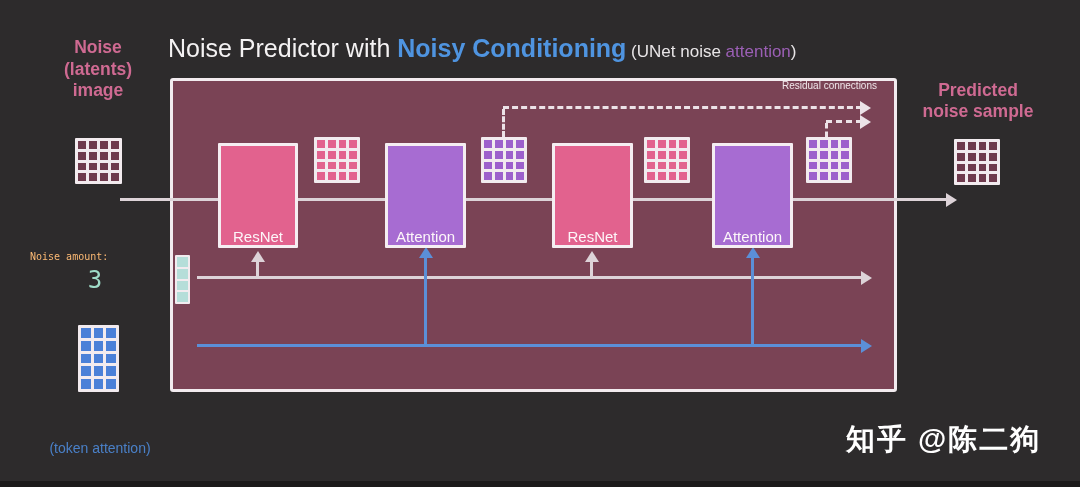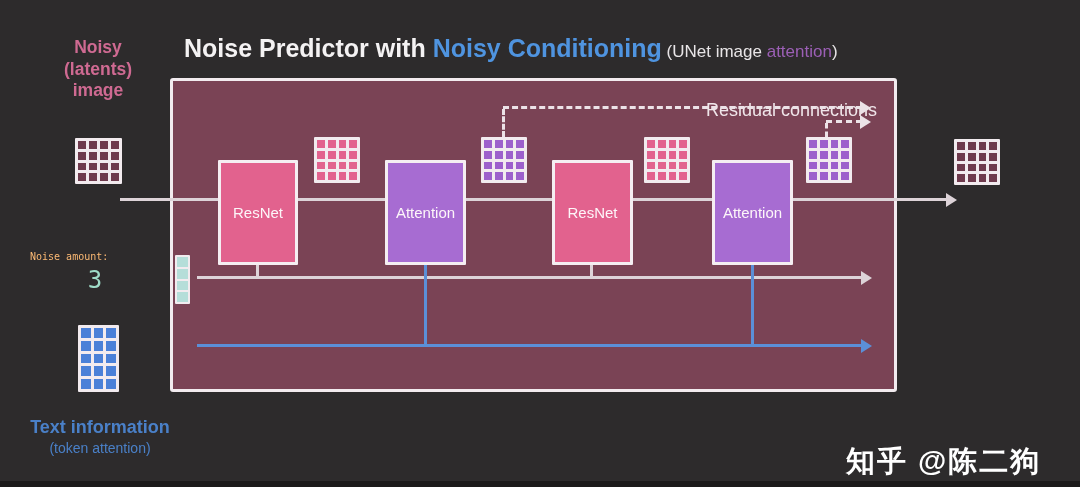--- a/index.html
+++ b/index.html
@@ -2,21 +2,21 @@
 <html><head>
 <meta charset="utf-8">
 <style>
   html,body{margin:0;padding:0;background:#2d2b2c;}
   #stage{position:relative;width:1080px;height:487px;background:#2d2b2c;overflow:hidden;
          font-family:"Liberation Sans",sans-serif;}
   .abs{position:absolute;}
 
   
   #title{left:168px;top:34px;white-space:nowrap;}
-  #title .t-main{font-size:25px;font-weight:700;color:#f4f2f3;margin-left:16px;}
+  #title .t-main{font-size:25px;font-weight:400;color:#f4f2f3;}
   #title .t-blue{font-size:25px;font-weight:600;color:#4f94e0;}
   #title .t-paren{font-size:17px;color:#e8e5e7;}
   #title .t-attn{font-size:17px;color:#9b5fb5;}
 
   
   #noisy-label{left:18px;top:37px;width:160px;text-align:center;color:#cf6a92;
                font-size:17.5px;font-weight:600;line-height:1.24;}
   #noise-amount-label{left:30px;top:251px;width:130px;text-align:left;color:#fdba74;
                font-family:"DejaVu Sans Mono",monospace;font-size:10px;}
   #noise-amount-value{left:30px;top:266px;width:130px;text-align:center;color:#9fdcc8;
@@ -24,31 +24,31 @@
   #text-info-label{left:20px;top:417px;width:160px;text-align:center;color:#4a80c8;
                font-size:18px;font-weight:600;}
   #text-info-sub{left:20px;top:440px;width:160px;text-align:center;color:#4a80c8;
                font-size:14px;}
 
   
   #predicted-label{left:900px;top:80px;width:156px;text-align:center;color:#cf6a92;
                font-size:17.5px;font-weight:600;line-height:1.22;}
 
   
-  #watermark{left:846px;top:442px;color:#ffffff;font-size:29px;font-weight:600;
+  #watermark{left:846px;top:420px;color:#ffffff;font-size:29px;font-weight:600;
              letter-spacing:2px;white-space:nowrap;}
 
   
   #main-box{left:170px;top:78px;width:727px;height:314px;background:#7a4355;
             border:3px solid #f2ebef;border-radius:3px;box-sizing:border-box;}
 
   
   .block{top:143px;height:105px;border:3px solid #f5eef2;box-sizing:border-box;
-         display:flex;align-items:center;justify-content:center;border-radius:1px;
-         color:#fdf6f9;font-size:15px;margin-top:17px;}
+         display:flex;align-items:flex-end;justify-content:center;border-radius:1px;
+         color:#fdf6f9;font-size:15px;}
   .block.pink{background:#e2628e;}
   .block.purple{background:#a76cd2;}
   #block-resnet-1{left:218px;width:80px;}
   #block-attention-1{left:385px;width:81px;}
   #block-resnet-2{left:552px;width:81px;}
   #block-attention-2{left:712px;width:81px;}
 
   
   .grid-icon{display:grid;gap:3px;padding:3px;background:#f2ebef;border-radius:1px;box-sizing:border-box;}
   .cells-maroon>.cell{background:#6e3a4d;}
@@ -96,34 +96,34 @@
   #main-arrow{left:946px;top:192.5px;}
   #cond-arrow{left:861px;top:270.5px;}
   #blue-arrow{left:861px;top:338.5px;}
   #dash1-arrow{left:860px;top:100.5px;}
   #dash2-arrow{left:860px;top:114.5px;}
   #up-arrow-1-head{left:250.5px;top:251px;}
   #up-arrow-2-head{left:584.5px;top:251px;}
   #blue-v-1-head{left:418.5px;top:247px;}
   #blue-v-2-head{left:745.5px;top:247px;}
 
-  #residual-label{left:640px;top:100px;width:237px;text-align:right;color:#f0e6ea;font-size:18px;}
+  #residual-label{left:640px;top:80px;width:237px;text-align:right;color:#f0e6ea;font-size:10px;}
   #bottom-strip{left:0;top:481px;width:1080px;height:6px;background:#1b1a1a;}
 </style>
 </head>
 <body>
 
 <div id="stage">
 
   <div class="abs" id="title">
-    <span class="t-main">Noise Predictor with </span><span class="t-blue">Noisy Conditioning</span><span class="t-paren"> (UNet image </span><span class="t-attn">attention</span><span class="t-paren">)</span>
+    <span class="t-main">Noise Predictor with </span><span class="t-blue">Noisy Conditioning</span><span class="t-paren"> (UNet noise </span><span class="t-attn">attention</span><span class="t-paren">)</span>
   </div>
 
   <div class="abs" id="noisy-label">
-    <div>Noisy</div>
+    <div>Noise</div>
     <div>(latents)</div>
     <div>image</div>
   </div>
   <div class="abs grid-icon cells-maroon" id="latents-grid" style="grid-template-columns: repeat(4, 1fr); grid-template-rows: repeat(4, 1fr);">
       <div class="cell"></div>
       <div class="cell"></div>
       <div class="cell"></div>
       <div class="cell"></div>
       <div class="cell"></div>
       <div class="cell"></div>
@@ -152,21 +152,20 @@
       <div class="cell"></div>
       <div class="cell"></div>
       <div class="cell"></div>
       <div class="cell"></div>
       <div class="cell"></div>
       <div class="cell"></div>
       <div class="cell"></div>
       <div class="cell"></div>
       <div class="cell"></div>
     </div>
-  <div class="abs" id="text-info-label">Text information</div>
   <div class="abs" id="text-info-sub">(token attention)</div>
 
   <div class="abs" id="main-box"></div>
 
   <div class="abs hline light" id="main-line"></div>
   <div class="abs ah-r c-light" id="main-arrow"></div>
 
   <div class="abs" id="residual-label">Residual connections</div>
   <div class="abs dash-h" id="dash1-h"></div>
   <div class="abs dash-v" id="dash1-v"></div>
@@ -274,20 +273,24 @@
       <div class="cell"></div>
       <div class="cell"></div>
       <div class="cell"></div>
       <div class="cell"></div>
       <div class="cell"></div>
       <div class="cell"></div>
       <div class="cell"></div>
       <div class="cell"></div>
     </div>
 
+  <div class="abs" id="predicted-label">
+    <div>Predicted</div>
+    <div>noise sample</div>
+  </div>
   <div class="abs grid-icon cells-maroon" id="output-grid" style="grid-template-columns: repeat(4, 1fr); grid-template-rows: repeat(4, 1fr);">
       <div class="cell"></div>
       <div class="cell"></div>
       <div class="cell"></div>
       <div class="cell"></div>
       <div class="cell"></div>
       <div class="cell"></div>
       <div class="cell"></div>
       <div class="cell"></div>
       <div class="cell"></div>

